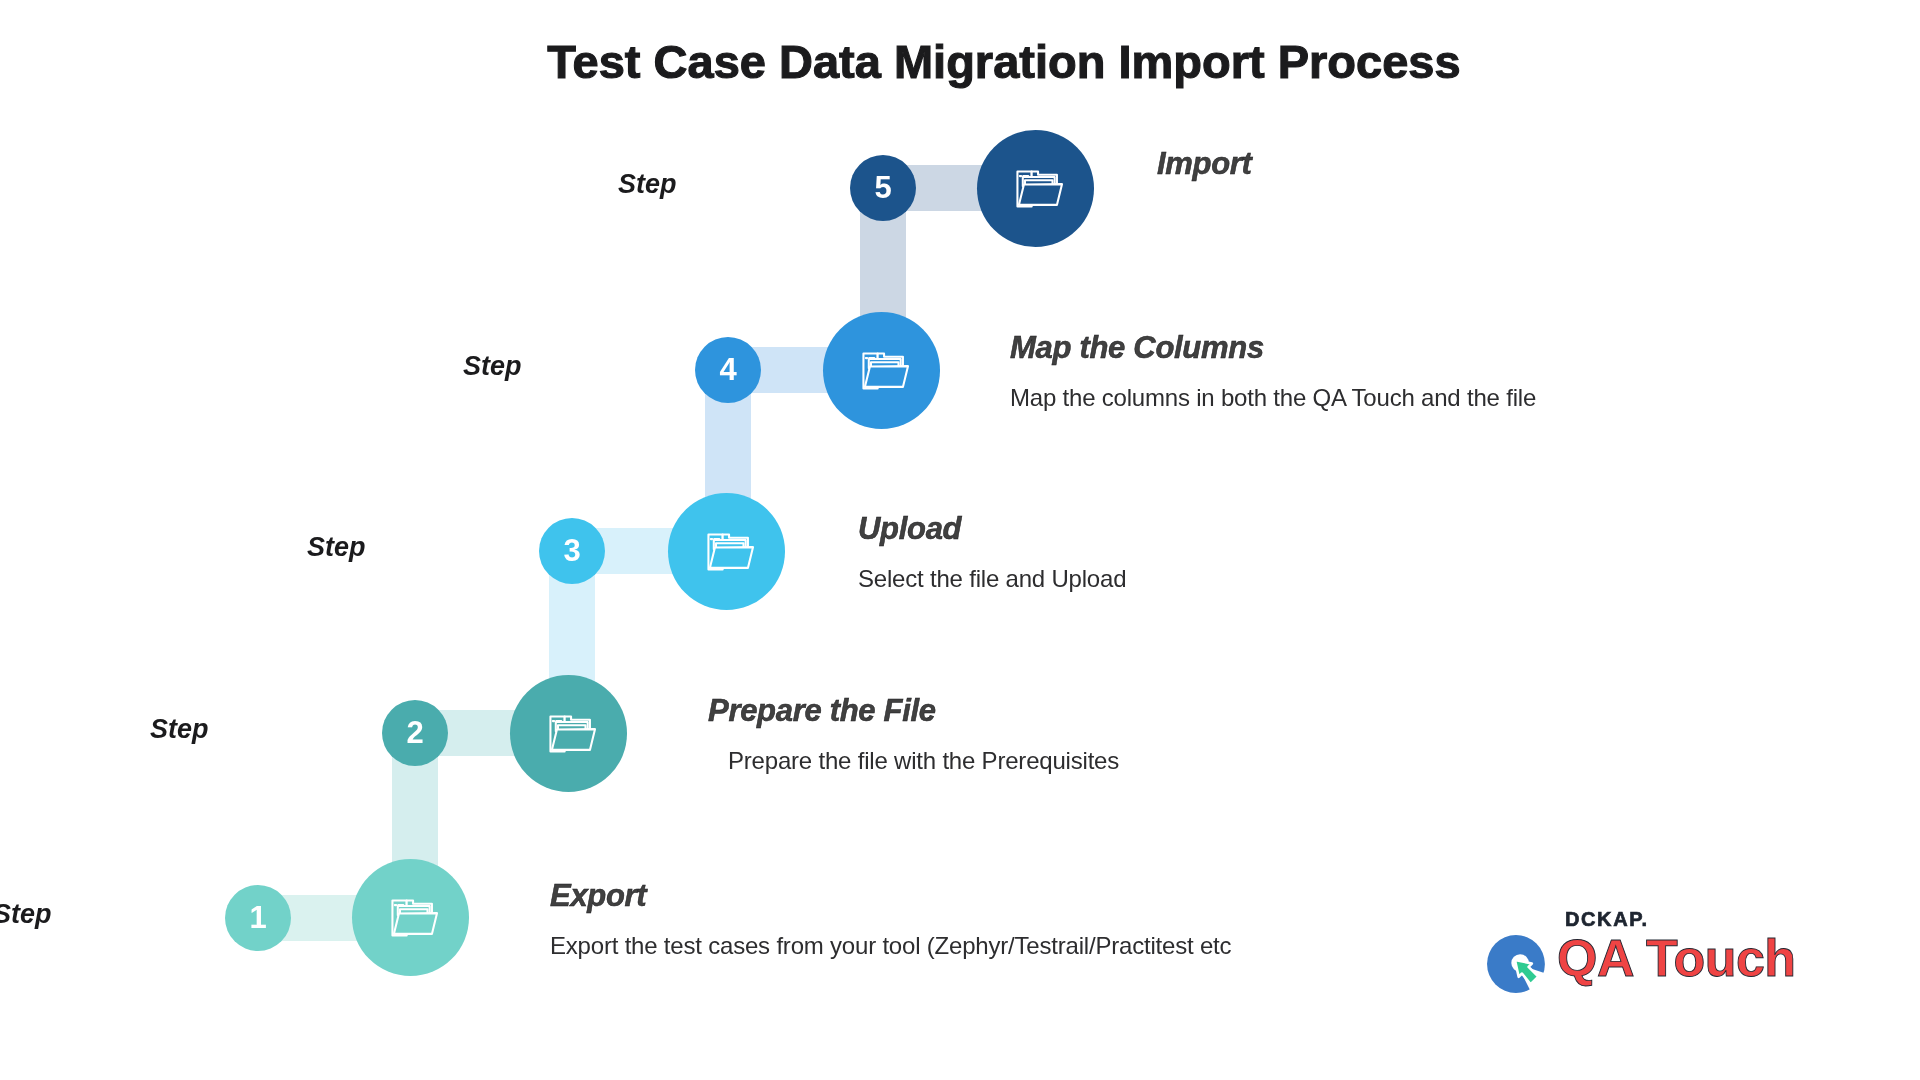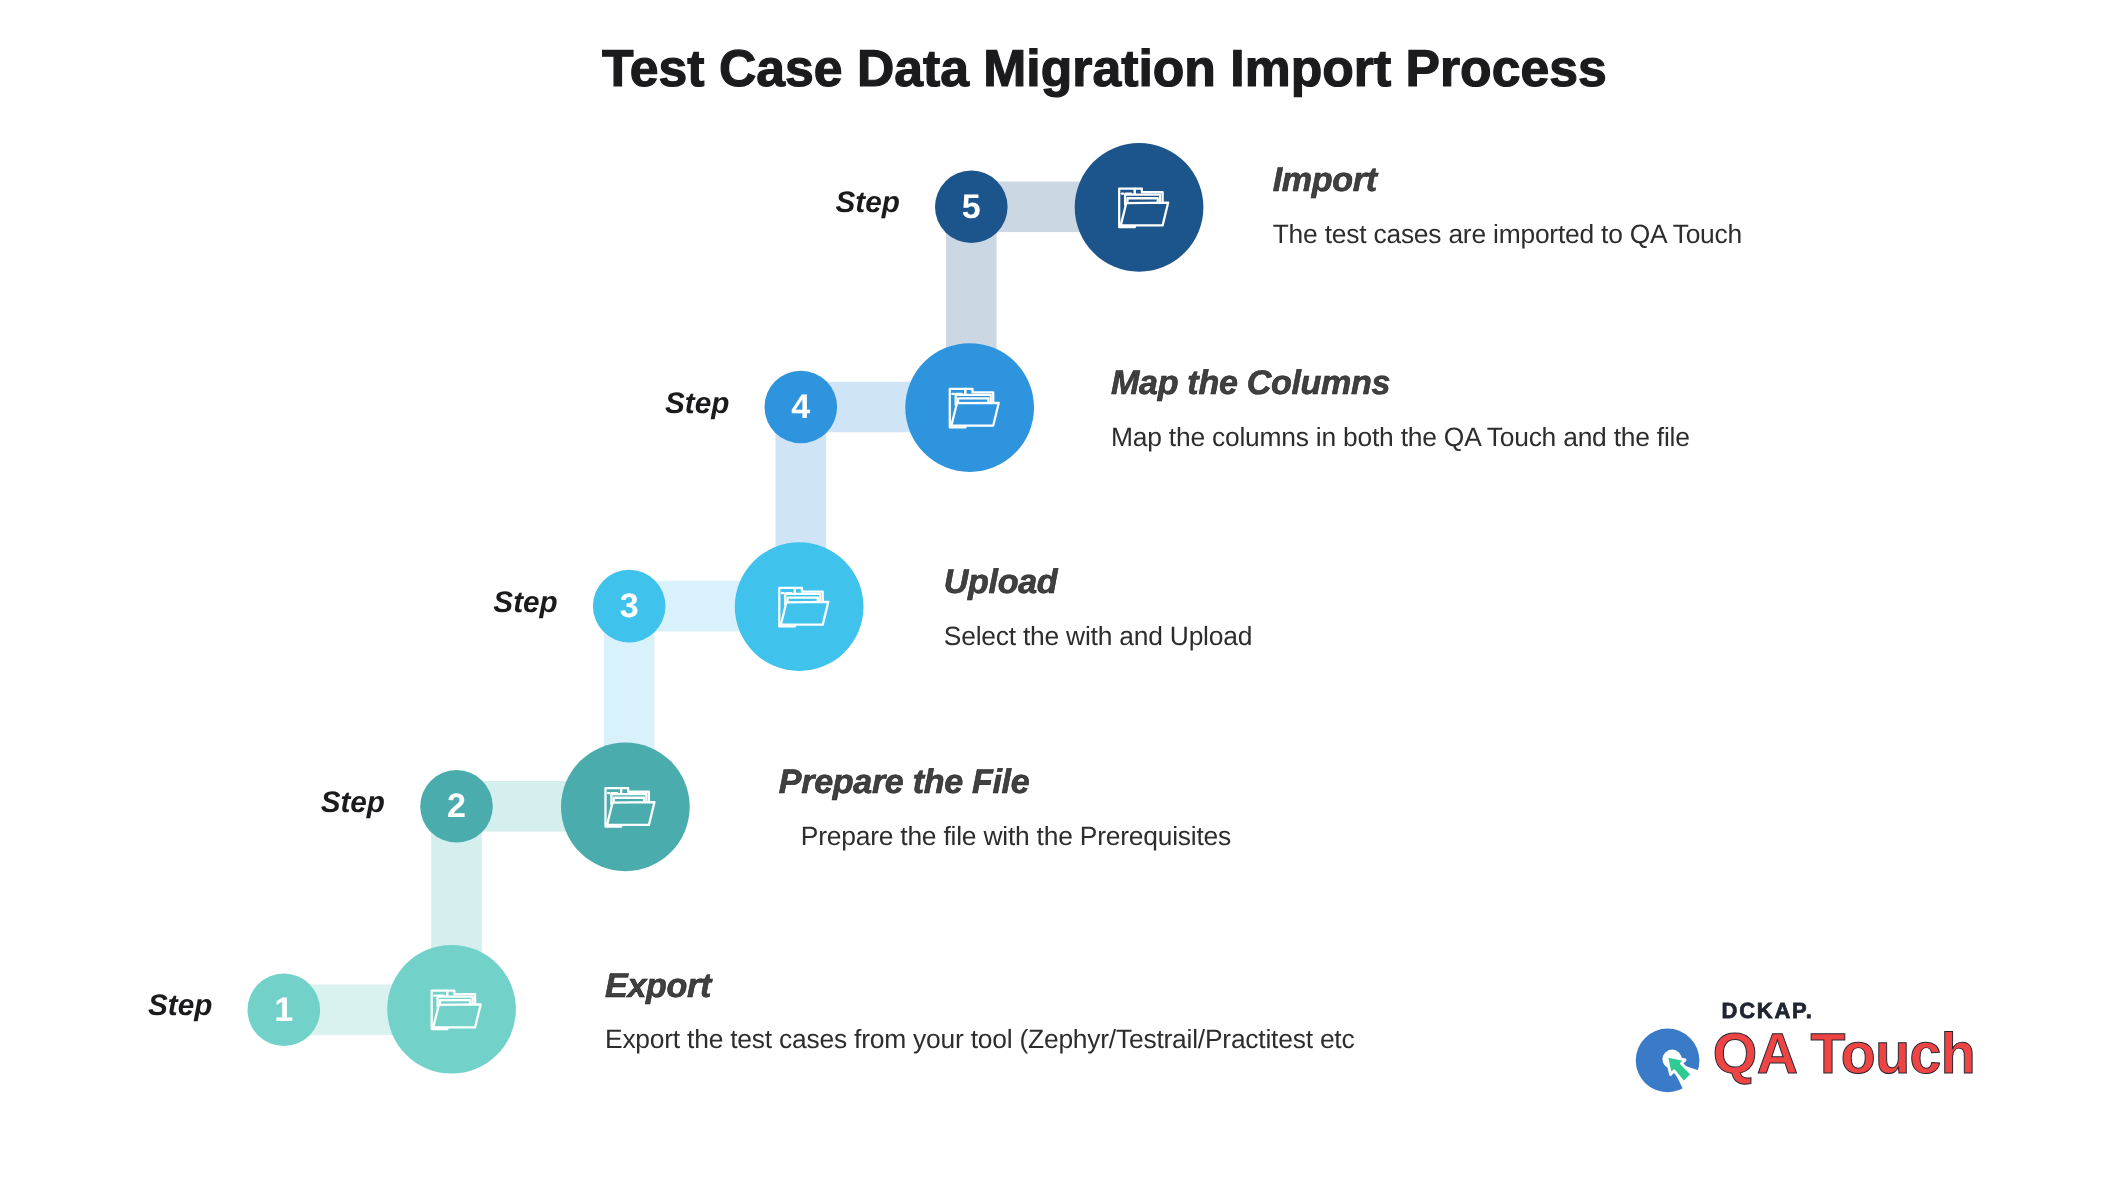--- a/index.html
+++ b/index.html
@@ -10,21 +10,21 @@
               text-align:center;font-size:47px;font-weight:800;color:#1b1b1d;letter-spacing:0;
               -webkit-text-stroke:1.1px #1b1b1d;}
 
   .vconn,.hconn{position:absolute;z-index:1;}
   .num-circle{position:absolute;width:66px;height:66px;border-radius:50%;z-index:3;
               display:flex;align-items:center;justify-content:center;
               color:#ffffff;font-size:31px;font-weight:700;}
   .icon-circle{position:absolute;width:117px;height:117px;border-radius:50%;z-index:2;
                display:flex;align-items:center;justify-content:center;}
   .icon-circle svg{width:66px;height:66px;display:block;}
-  .step-label{position:absolute;width:200px;text-align:right;z-index:3;
+  .step-label{position:absolute;width:200px;text-align:left;z-index:3;
               font-size:27px;font-weight:700;font-style:italic;color:#1b1b1d;}
   .row-title{position:absolute;z-index:3;font-size:31px;font-weight:700;font-style:italic;
              color:#404040;-webkit-text-stroke:0.5px #1b1b1d;letter-spacing:-0.3px;}
   .row-desc{position:absolute;z-index:3;font-size:24px;color:#2d2d2f;letter-spacing:-0.2px;}
 
   
   .s1-h{left:258px;top:895px;width:152px;height:46px;}
   .s1-num{left:225px;top:885px;}
   .s1-icon{left:352px;top:859px;}
   .s1-label{left:-7px;top:899px;}
@@ -139,21 +139,21 @@
       <line x1="16.3" y1="19.5" x2="17.6" y2="19.5"></line>
           <line x1="19.6" y1="19.5" x2="24.5" y2="19.5"></line>
       <path d="M27.8 15 L34 15 L34 18.2 L52.3 18.2 L52.3 28 L27.8 28 Z" fill="currentColor"></path>
       <rect x="19.2" y="20.3" width="30.9" height="9" fill="currentColor"></rect>
       <rect x="21.3" y="23.5" width="26.7" height="9" fill="currentColor"></rect>
       <polygon points="20.3,27.7 57.2,27.3 52.3,47.4 15.4,47.4" fill="currentColor"></polygon>
     </g>
       </svg>
   </div>
   <div class="row-title s3-title">Upload</div>
-  <div class="row-desc s3-desc">Select the with and Upload</div>
+  <div class="row-desc s3-desc">Select the file and Upload</div>
 
   <div class="step-label s4-label">Step</div>
   <div class="num-circle s4-num" style="background: rgb(46, 148, 221);">
       <span>4</span>
     </div>
   <div class="icon-circle s4-icon" style="background: rgb(46, 148, 221); color: rgb(46, 148, 221);">
     <svg viewBox="0 0 64 64">
         <g stroke="#ffffff" stroke-width="2" stroke-linejoin="round" stroke-linecap="round">
       <rect x="14" y="15" width="13.8" height="34" fill="currentColor"></rect>
       <line x1="16.3" y1="19.5" x2="17.6" y2="19.5"></line>
@@ -179,21 +179,20 @@
       <line x1="16.3" y1="19.5" x2="17.6" y2="19.5"></line>
           <line x1="19.6" y1="19.5" x2="24.5" y2="19.5"></line>
       <path d="M27.8 15 L34 15 L34 18.2 L52.3 18.2 L52.3 28 L27.8 28 Z" fill="currentColor"></path>
       <rect x="19.2" y="20.3" width="30.9" height="9" fill="currentColor"></rect>
       <rect x="21.3" y="23.5" width="26.7" height="9" fill="currentColor"></rect>
       <polygon points="20.3,27.7 57.2,27.3 52.3,47.4 15.4,47.4" fill="currentColor"></polygon>
     </g>
       </svg>
   </div>
   <div class="row-title s5-title">Import</div>
-  <div class="row-desc s5-desc">The test cases are imported to QA Touch</div>
 
   <div class="logo">
     <svg class="logo-mark" viewBox="0 0 60 60">
       <circle cx="29" cy="30" r="28" style="fill: rgb(58, 123, 200);"></circle>
       <circle cx="33" cy="29" r="8.5" fill="#ffffff"></circle>
       <polygon points="30,30 60,40 46,62" fill="#ffffff"></polygon>
       <polygon points="28,26 44.4,29.6 41.2,32.8 50.6,42.2 43.2,49.6 34.8,39.2 31.6,42.4" stroke="#ffffff" stroke-width="2.5" stroke-linejoin="round" style="fill: rgb(47, 203, 146);"></polygon>
     </svg>
     <div class="logo-brand">DCKAP.</div>
     <div class="logo-product">QA Touch</div>

